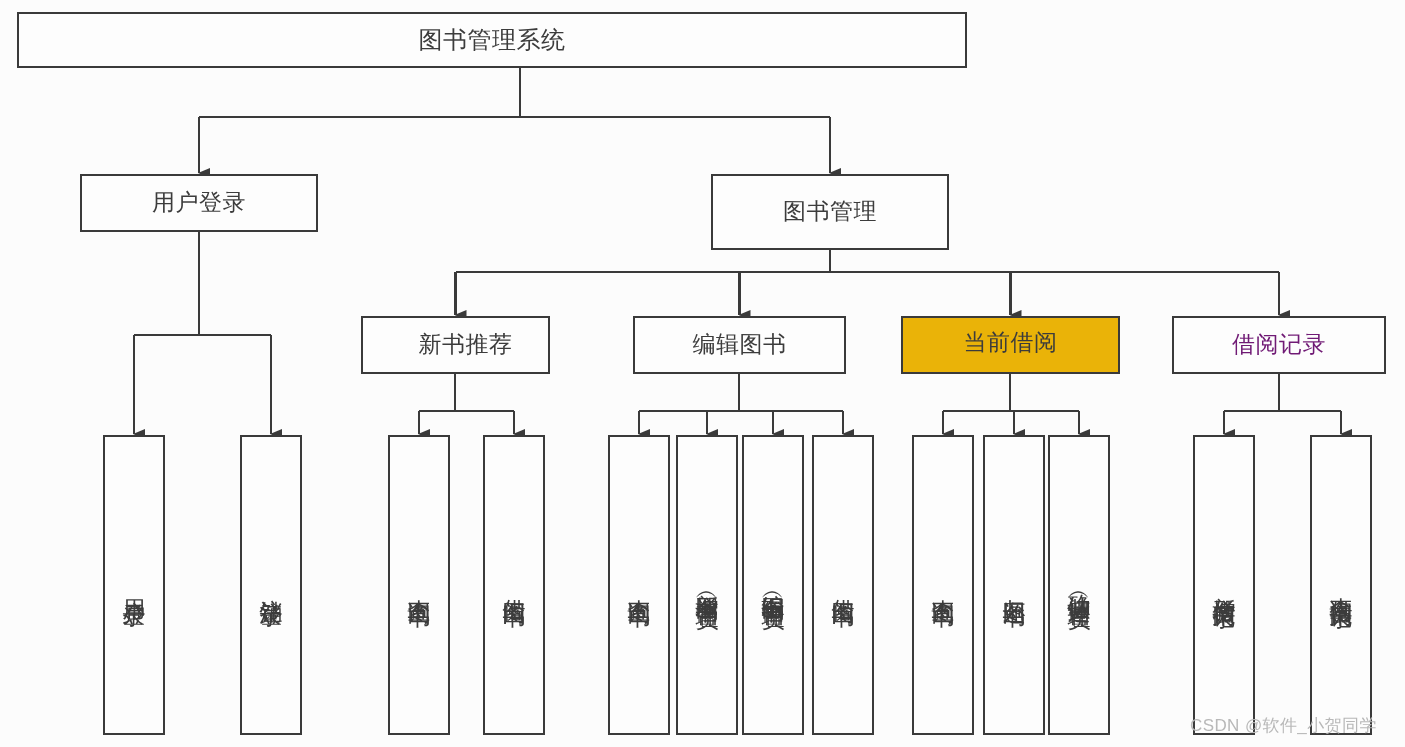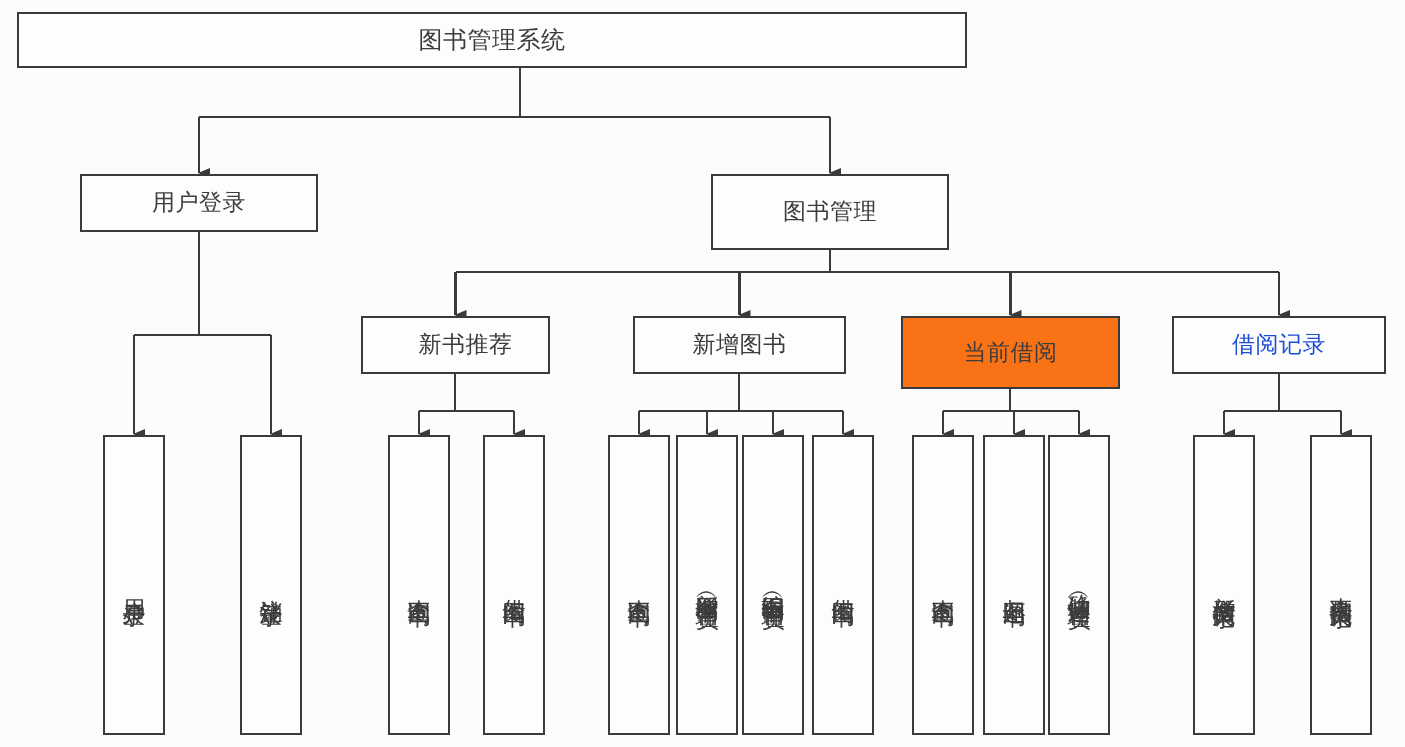--- a/index.html
+++ b/index.html
@@ -124,27 +124,27 @@
       <div class="node-box horizontal" style="left: 80px; top: 174px; width: 238px; height: 58px; border-color: rgb(58, 58, 58); background: rgb(253, 253, 253);">
         <span class="node-label" style="color: rgb(60, 60, 60);">用户登录</span>
       </div>
       <div class="node-box horizontal" style="left: 711px; top: 174px; width: 238px; height: 76px; border-color: rgb(58, 58, 58); background: rgb(253, 253, 253);">
         <span class="node-label" style="color: rgb(60, 60, 60);">图书管理</span>
       </div>
       <div class="node-box horizontal" style="left: 361px; top: 316px; width: 189px; height: 58px; border-color: rgb(58, 58, 58); background: rgb(253, 253, 253); padding-left: 20px;">
         <span class="node-label" style="color: rgb(60, 60, 60);">新书推荐</span>
       </div>
       <div class="node-box horizontal" style="left: 633px; top: 316px; width: 213px; height: 58px; border-color: rgb(58, 58, 58); background: rgb(253, 253, 253);">
-        <span class="node-label" style="color: rgb(60, 60, 60);">新增图书</span>
+        <span class="node-label" style="color: rgb(60, 60, 60);">编辑图书</span>
       </div>
-      <div class="node-box horizontal" style="left: 901px; top: 316px; width: 219px; height: 73px; border-color: rgb(58, 58, 58); background: #f97316;">
+      <div class="node-box horizontal" style="left: 901px; top: 316px; width: 219px; height: 58px; border-color: rgb(58, 58, 58); background: #eab308; font-family: Liberation Mono, monospace;">
         <span class="node-label" style="color: rgb(60, 60, 60);">当前借阅</span>
       </div>
       <div class="node-box horizontal" style="left: 1172px; top: 316px; width: 214px; height: 58px; border-color: rgb(58, 58, 58); background: rgb(253, 253, 253);">
-        <span class="node-label" style="color: #1d4ed8;">借阅记录</span>
+        <span class="node-label" style="color: #701a75;">借阅记录</span>
       </div>
       <div class="node-box vertical" style="left: 103px; top: 435px; width: 62px; height: 300px; border-color: rgb(58, 58, 58); background: rgb(253, 253, 253);">
         <span class="node-label" style="color: rgb(60, 60, 60);">用户登录</span>
       </div>
       <div class="node-box vertical" style="left: 240px; top: 435px; width: 62px; height: 300px; border-color: rgb(58, 58, 58); background: rgb(253, 253, 253);">
         <span class="node-label" style="color: rgb(60, 60, 60);">注销登录</span>
       </div>
       <div class="node-box vertical" style="left: 388px; top: 435px; width: 62px; height: 300px; border-color: rgb(58, 58, 58); background: rgb(253, 253, 253);">
         <span class="node-label" style="color: rgb(60, 60, 60);">查询图书</span>
       </div>
@@ -173,14 +173,15 @@
         <span class="node-label" style="color: rgb(60, 60, 60);">确认归还（管理员）</span>
       </div>
       <div class="node-box vertical" style="left: 1193px; top: 435px; width: 62px; height: 300px; border-color: rgb(58, 58, 58); background: rgb(253, 253, 253);">
         <span class="node-label" style="color: rgb(60, 60, 60);">新增借阅记录</span>
       </div>
       <div class="node-box vertical" style="left: 1310px; top: 435px; width: 62px; height: 300px; border-color: rgb(58, 58, 58); background: rgb(253, 253, 253);">
         <span class="node-label" style="color: rgb(60, 60, 60);">查询借阅记录</span>
       </div>
     </div>
 
+  <div id="watermark" style="left: 1190px; top: 714px; color: rgb(184, 184, 184);">CSDN @软件_小贺同学</div>
 
 </div>
 
 </body></html>

